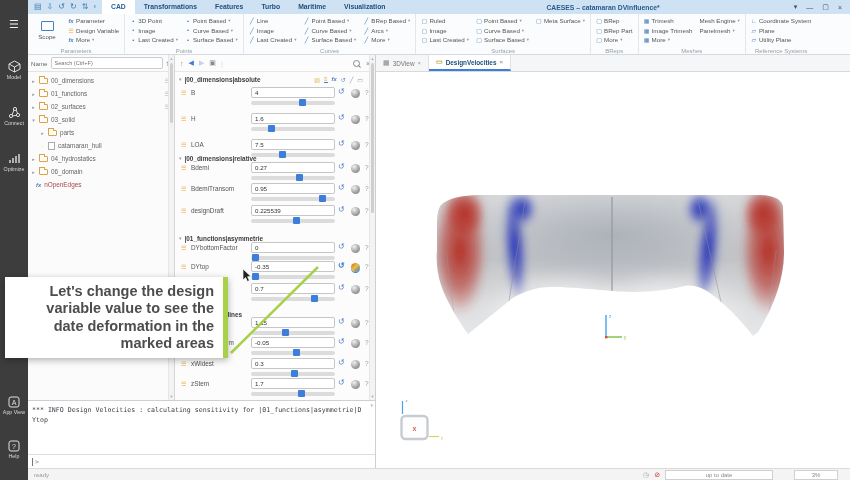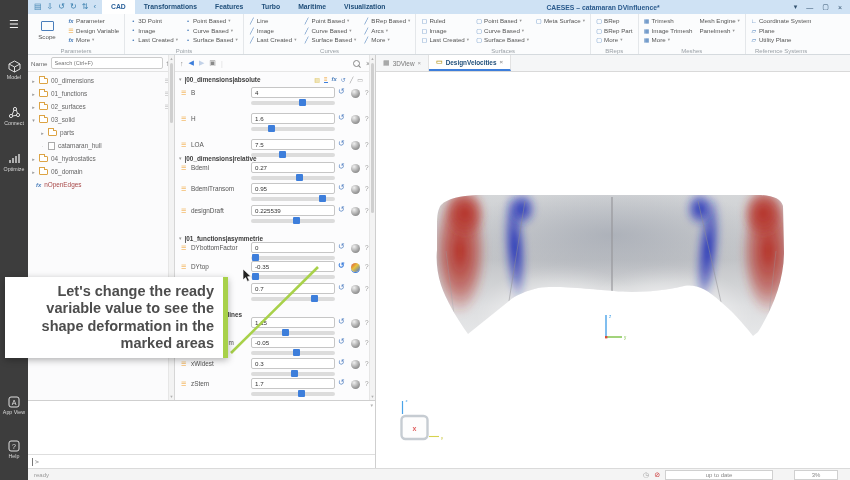--- a/index.html
+++ b/index.html
@@ -743,20 +743,21 @@
       </div>
       <div class="vtab active">
         <span class="vtab-ic">▭</span>
         <span>DesignVelocities</span>
         <span class="tclose">×</span>
       </div>
     </div>
   </div>
 
   <div class="console">
+    <div class="clog">*** INFO Design Velocities : calculating sensitivity for |01_functions|asymmetrie|DYtop</div>
     <span class="cscroll">▼</span>
     <div class="ccmd">
       <span class="caret"></span>
       <span>&gt;</span>
     </div>
   </div>
 
   <div class="statusbar">
     <span>ready</span>
     <div class="st-right">
@@ -764,20 +765,20 @@
       <span class="rec-ic">⊘</span>
       <div class="st-box" style="width:106px;">up to date</div>
       <div class="st-box" style="width:42px;margin-left:16px;">3%</div>
     </div>
   </div>
 
   <svg class="callout-line" width="850" height="480">
     <line x1="231" y1="353" x2="318" y2="267" stroke="#a8d14a" stroke-width="2.6"></line>
   </svg>
   <div class="callout">
-    <div class="callout-text">Let's change the ready variable value to see the shape deformation in the marked areas</div>
+    <div class="callout-text">Let's change the design variable value to see the date deformation in the marked areas</div>
   </div>
 
   <svg class="cursor" width="10" height="13" viewBox="0 0 10 13">
     <polygon points="0,0 0,11 2.6,8.6 4.4,12.4 6.4,11.4 4.6,7.8 8,7.6" fill="#222" stroke="#fff" stroke-width="0.7"></polygon>
   </svg>
 
 </div>
 
 </body></html>

